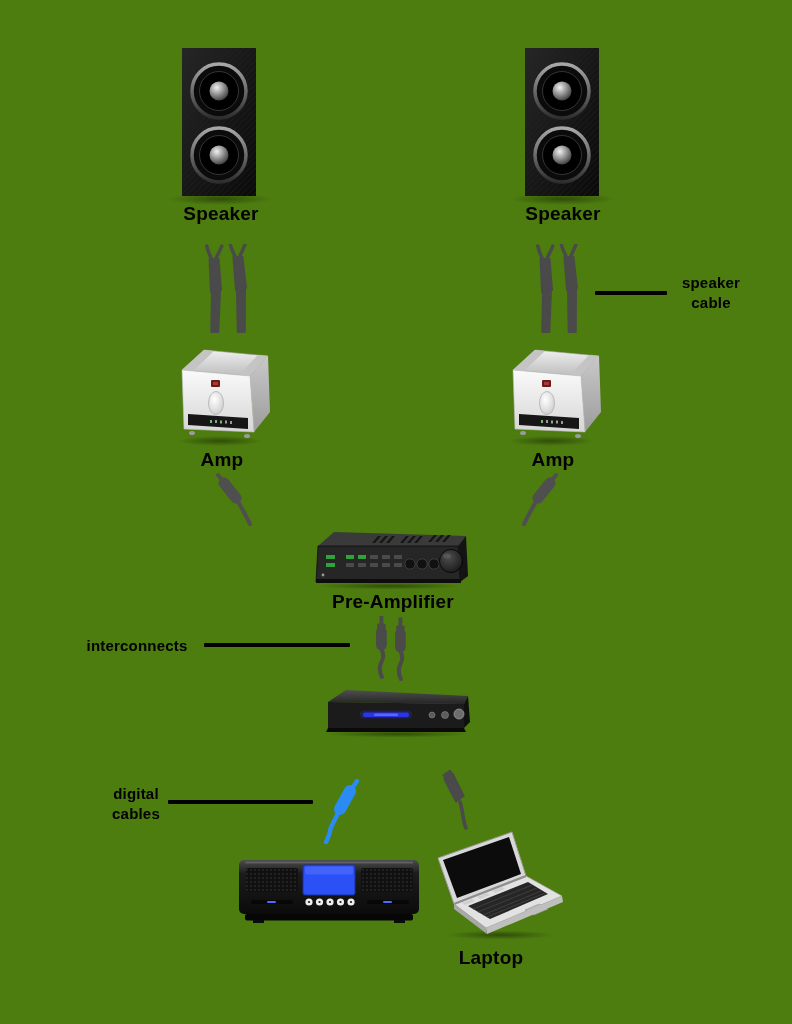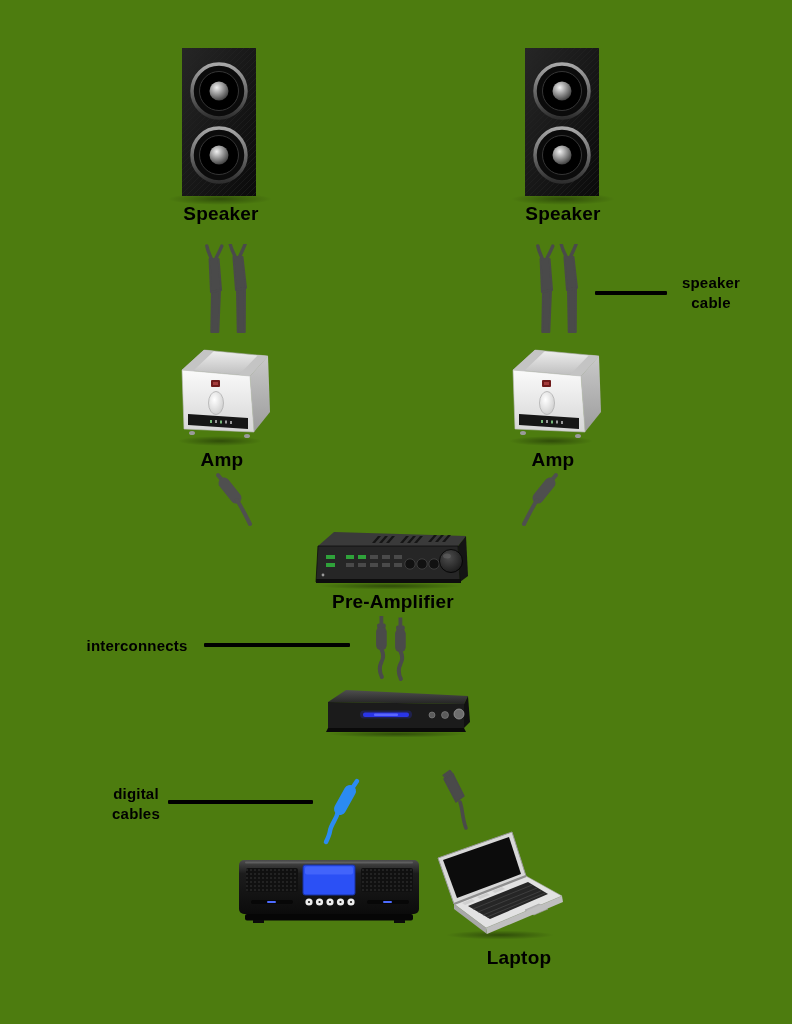--- a/index.html
+++ b/index.html
@@ -323,15 +323,15 @@
     <g stroke="#3f3f3f" stroke-width="1">
       <path d="M45,85 L104,61"></path>
         <path d="M50,88 L109,64"></path>
         <path d="M55,91 L113,67"></path>
         <path d="M59,93 L117,69"></path>
     </g>
     <polygon points="97,86 111,80 120,85 106,91" fill="#b8b8b8" stroke="#9a9a9a" stroke-width="0.6"></polygon>
     <polygon points="58,104 134,72 135,78 59,110" fill="#bfbfbf"></polygon>
     <polygon points="26,80 58,104 59,110 26,85" fill="#a8a8a8"></polygon>
   </svg>
-  <div class="label label-lg" style="left:444px;top:947px;width:150px">Laptop</div>
+  <div class="label label-lg" style="left:416px;top:947px;width:150px">Laptop</div>
 
 </div>
 
 </body></html>

